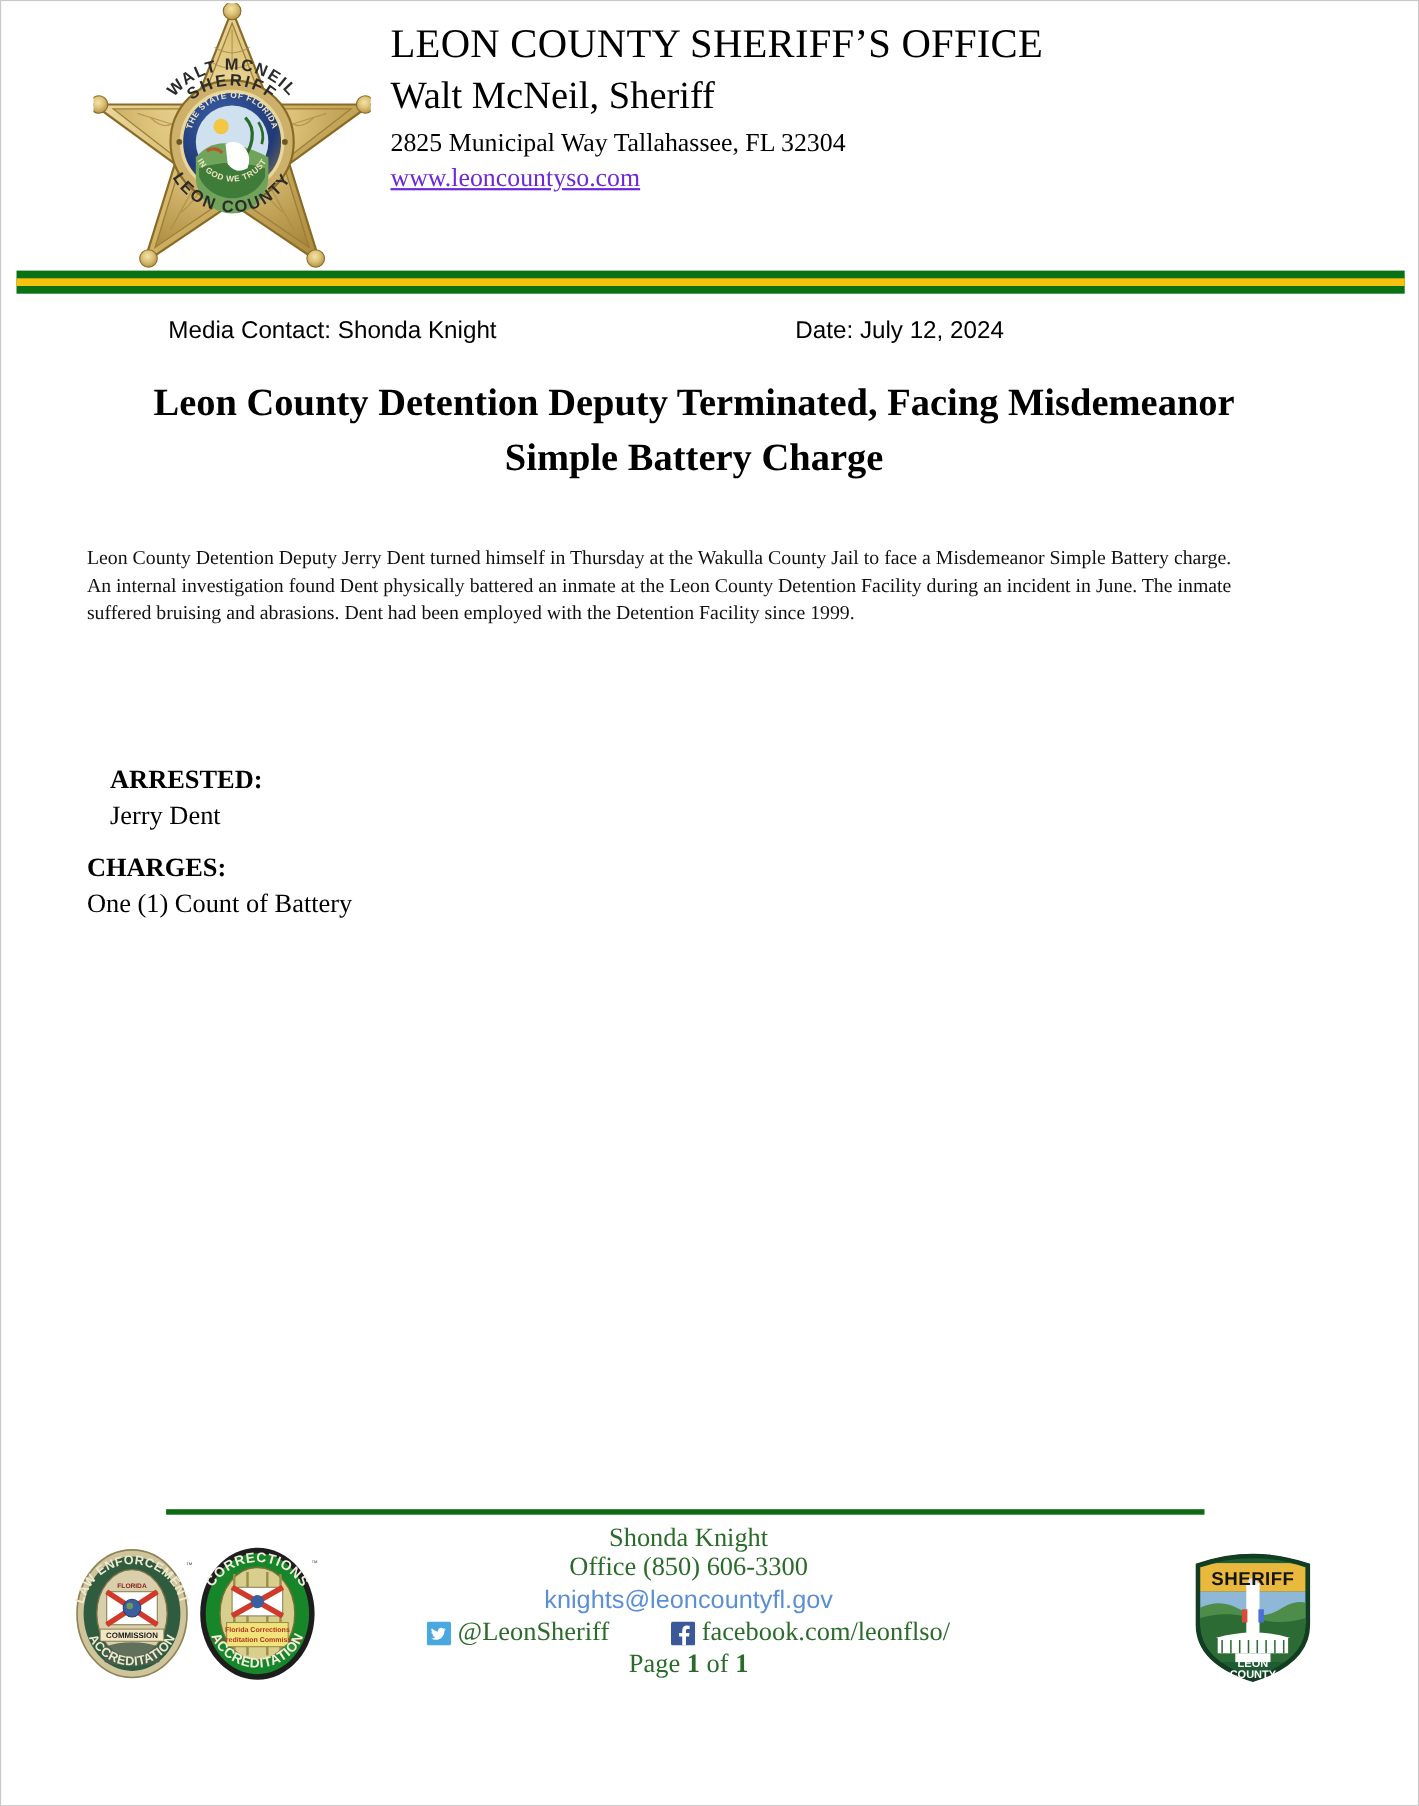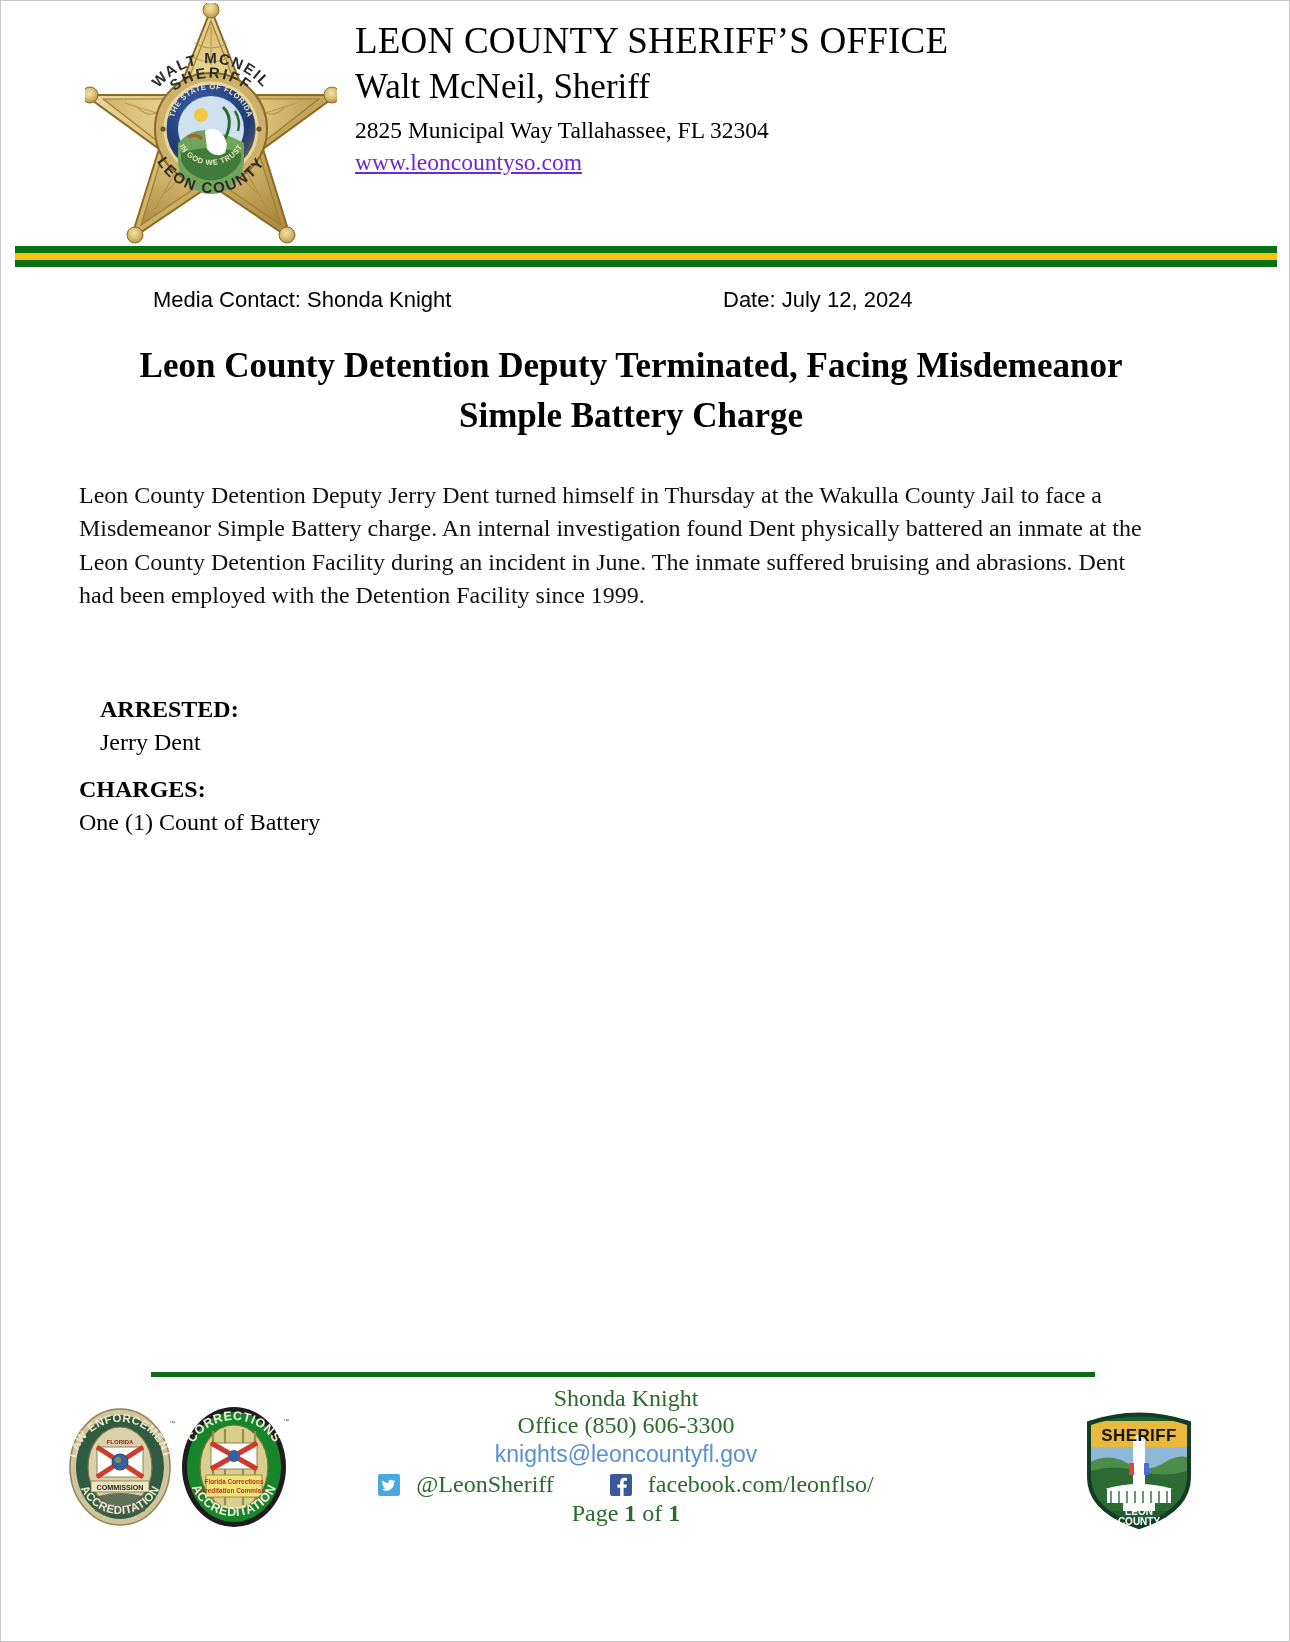--- a/index.html
+++ b/index.html
@@ -143,24 +143,24 @@
     font-weight: bold;
     font-size: 35px;
     line-height: 1.42;
     color: #000;
   }
 
   
   .body-text {
     position: absolute;
     left: 78px;
-    top: 478px;
+    top: 494px;
     width: 1064px;
     font-family: "Liberation Serif", serif;
-    font-size: 24px;
+    font-size: 18px;
     line-height: 1.39;
     color: #111;
     text-align: left;
   }
 
   .sec {
     position: absolute;
     left: 78px;
     font-family: "Liberation Serif", serif;
     color: #000;
@@ -213,21 +213,21 @@
     justify-content: center;
     align-items: center;
     gap: 56px;
     font-family: "Liberation Serif", serif;
     font-size: 24px;
     color: #2a6b2a;
   }
   .f-social .chunk {
     display: inline-flex;
     align-items: center;
-    gap: 16px;
+    gap: 6px;
     white-space: nowrap;
   }
   .f-page {
     font-family: "Liberation Serif", serif;
     font-size: 24px;
     color: #2a6b2a;
     margin-top: 2px;
     line-height: 1.15;
   }
   .f-page b { font-weight: bold; }

